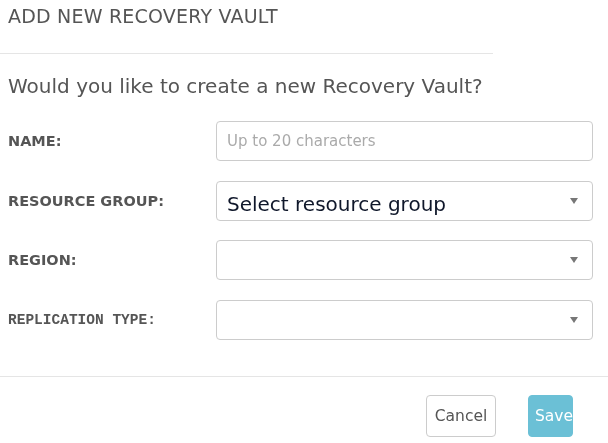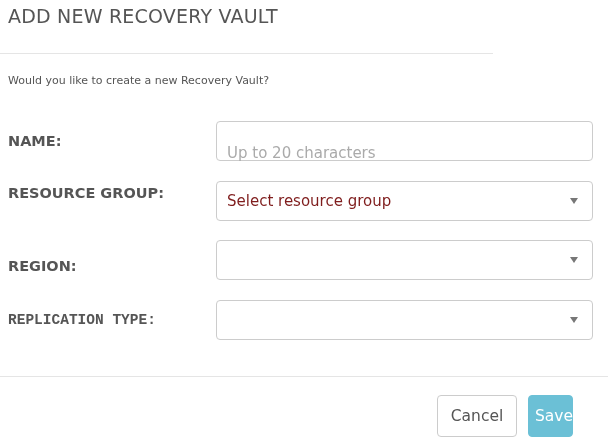--- a/index.html
+++ b/index.html
@@ -1,51 +1,51 @@
 <!DOCTYPE html>
 <html><head>
 <meta charset="utf-8">
 <style>
   html, body { margin:0; padding:0; background:#ffffff; }
   body { width:608px; height:443px; overflow:hidden; font-family:"DejaVu Sans", "Liberation Sans", sans-serif; color:#555; position:relative; }
   .header { position:absolute; left:0; top:0; width:493px; height:53px; border-bottom:1px solid #e5e5e5; }
   .title { position:absolute; left:8px; top:5px; font-size:19px; color:#555; letter-spacing:0.2px; font-weight:normal; }
-  .prompt { position:absolute; left:8px; top:74px; font-size:11px; color:#555; }
+  .prompt { position:absolute; left:8px; top:74px; font-size:20px; color:#555; }
   .label { position:absolute; left:8px; font-size:14.5px; font-weight:bold; color:#555; }
   .field { position:absolute; left:216px; width:377px; height:40px; border:1px solid #ccc; border-radius:4px; background:#fff; box-sizing:border-box; }
-  .field .text { position:absolute; left:10px; top:10px; font-size:15px; color:#7f1d1d; white-space:nowrap; }
-  .field input { position:absolute; left:0; top:12px; width:100%; height:100%; border:none; background:transparent; padding:0 10px; box-sizing:border-box; font-size:15px; font-family:"DejaVu Sans", "Liberation Sans", sans-serif; color:#14532d; outline:none; border-radius:4px; }
+  .field .text { position:absolute; left:10px; top:10px; font-size:20px; color:#0f172a; white-space:nowrap; }
+  .field input { position:absolute; left:0; top:0; width:100%; height:100%; border:none; background:transparent; padding:0 10px; box-sizing:border-box; font-size:15px; font-family:"DejaVu Sans", "Liberation Sans", sans-serif; color:#14532d; outline:none; border-radius:4px; }
   .field input::placeholder { color:#aaa; }
   .caret { position:absolute; right:14px; top:16px; width:0; height:0; border-left:4px solid transparent; border-right:4px solid transparent; border-top:6px solid #777; }
   .footer-divider { position:absolute; left:0; top:376px; width:608px; height:1px; background:#e5e5e5; }
   .btn { position:absolute; top:395px; height:42px; border-radius:4px; font-size:15.5px; box-sizing:border-box; font-family:"DejaVu Sans", "Liberation Sans", sans-serif; cursor:pointer; }
-  .btn-cancel { left:437px; width:80px; background:#fff; border:1px solid #ccc; color:#555; }
+  .btn-cancel { left:426px; width:70px; background:#fff; border:1px solid #ccc; color:#555; }
   .btn-save { left:528px; width:45px; background:#6bc0d6; border:1px solid #6bc0d6; color:#fff; }
 </style>
 </head>
 <body>
 
 <div class="header">
   <div class="title">ADD NEW RECOVERY VAULT</div>
 </div>
 
 <div class="prompt">Would you like to create a new Recovery Vault?</div>
 
 <div class="label" style="top:133px;">NAME:</div>
 <div class="field" style="top:121px;">
   <input type="text" placeholder="Up to 20 characters" style="">
 </div>
 
-<div class="label" style="top:185px;">RESOURCE GROUP:</div>
+<div class="label" style="top:193px;">RESOURCE GROUP:</div>
 <div class="field" style="top:181px;">
   <span class="text">Select resource group</span>
   <span class="caret"></span>
 </div>
 
-<div class="label" style="top:258px;text-align:right;">REGION:</div>
+<div class="label" style="top:252px;text-align:right;">REGION:</div>
 <div class="field" style="top:240px;">
   <span class="caret"></span>
 </div>
 
 <div class="label" style="top:312px;font-family:Liberation Mono, monospace;">REPLICATION TYPE:</div>
 <div class="field" style="top:300px;">
   <span class="caret"></span>
 </div>
 
 <div class="footer-divider"></div>

